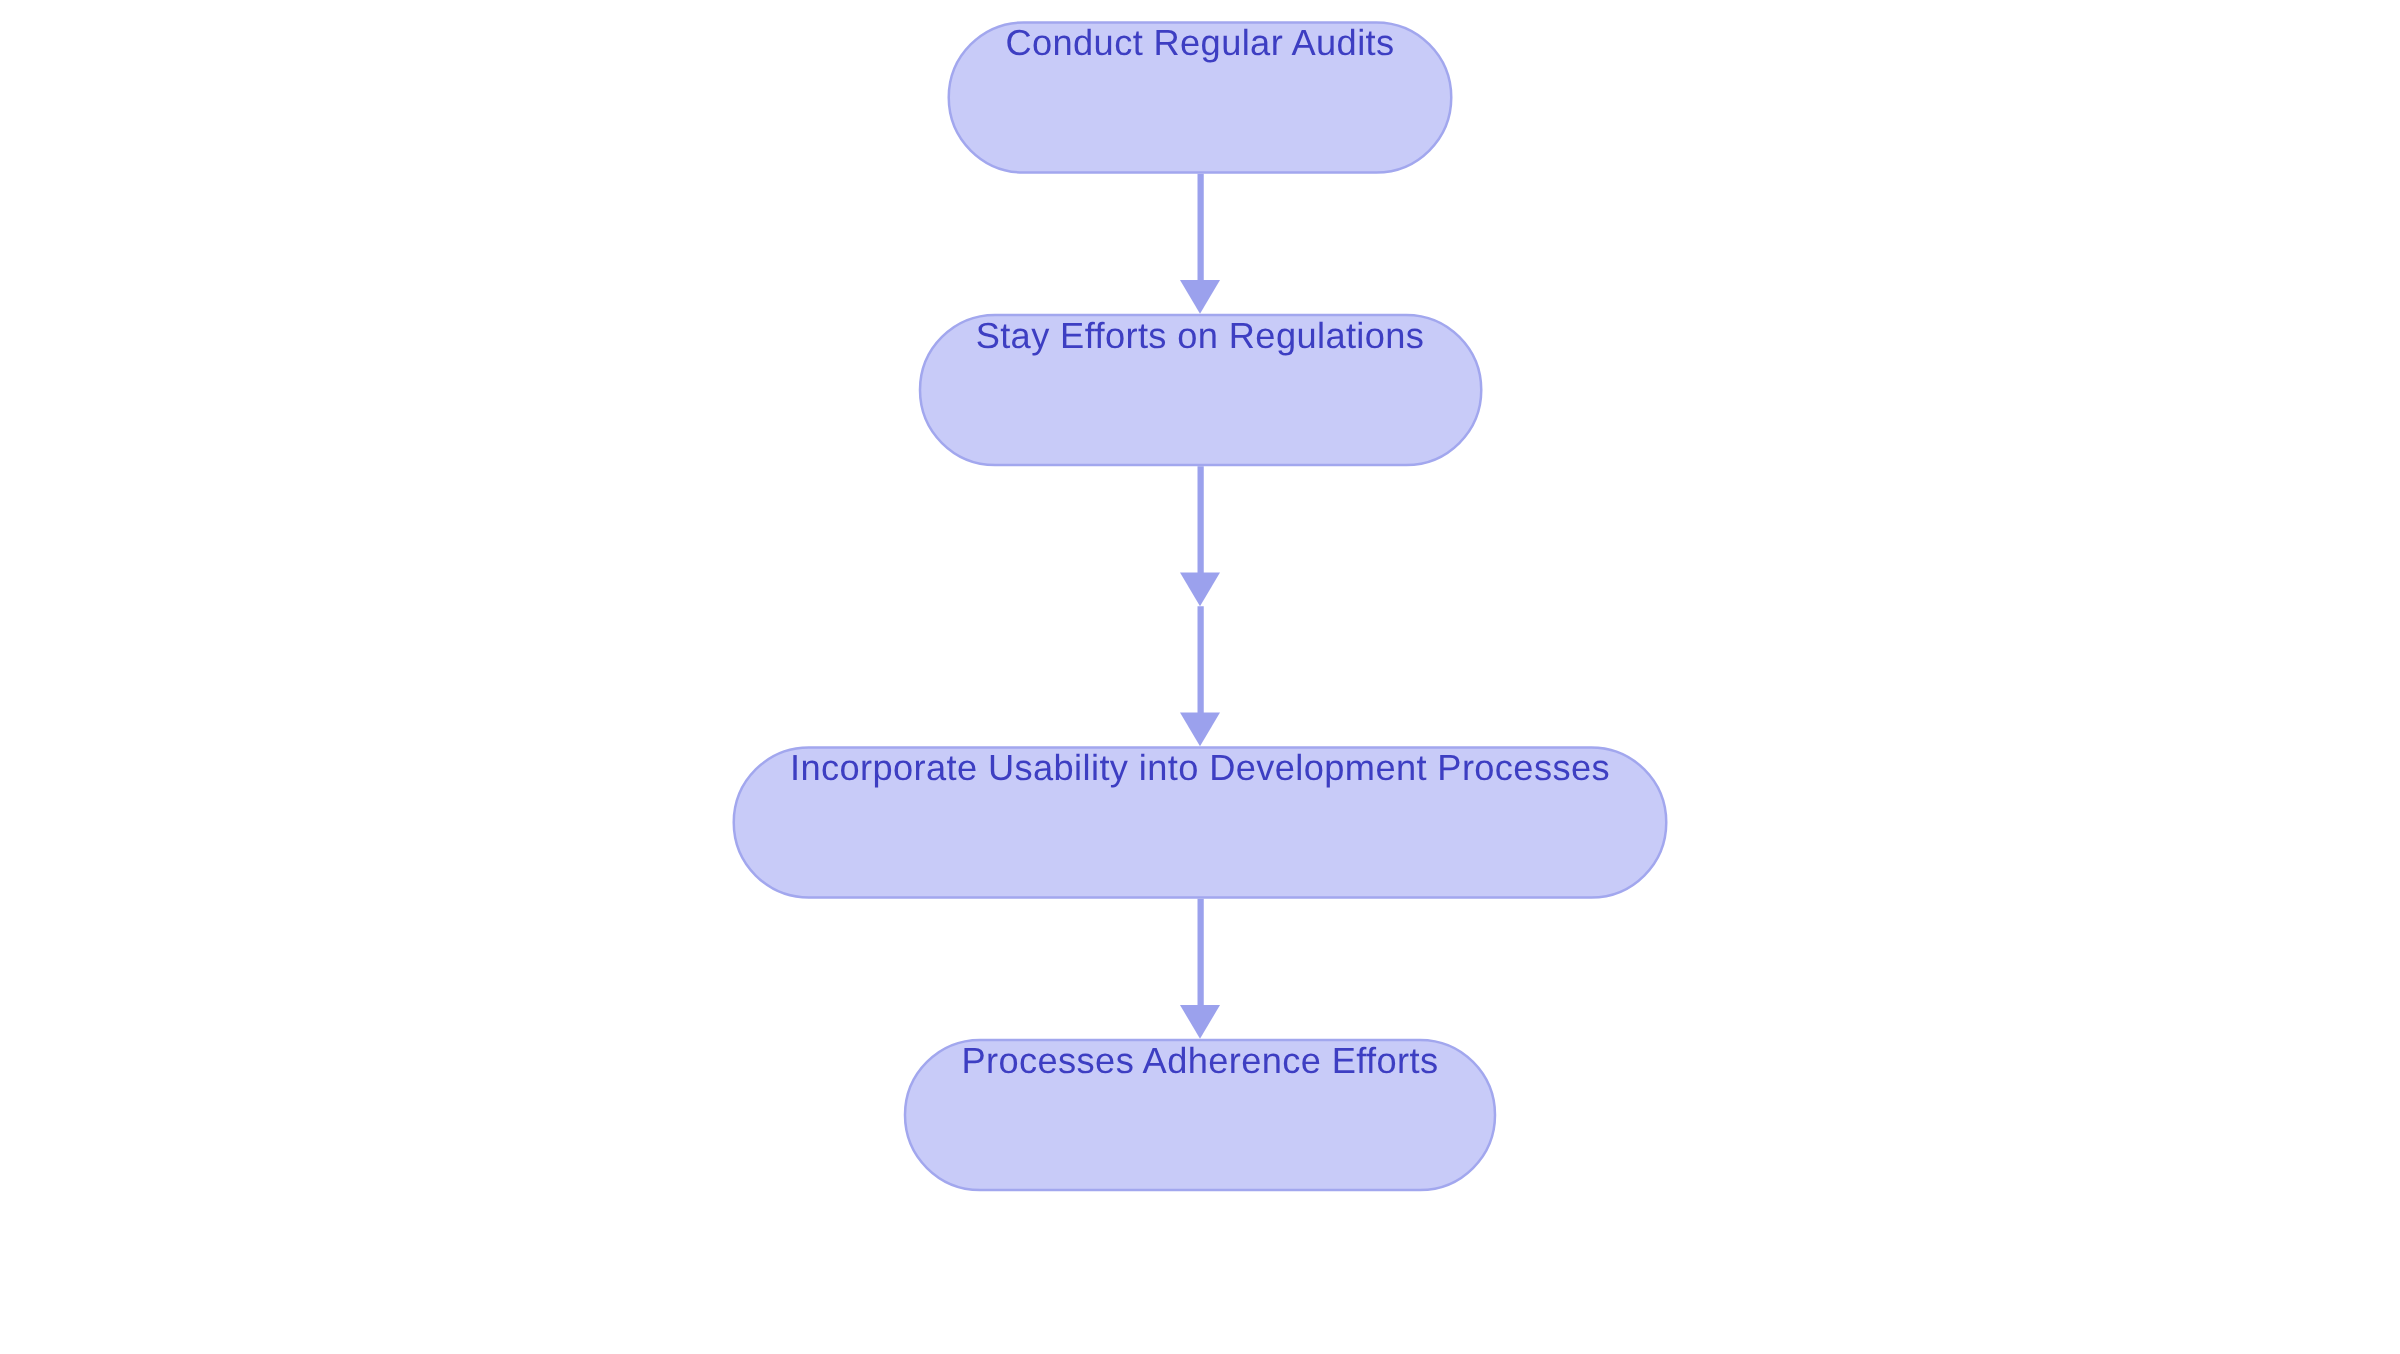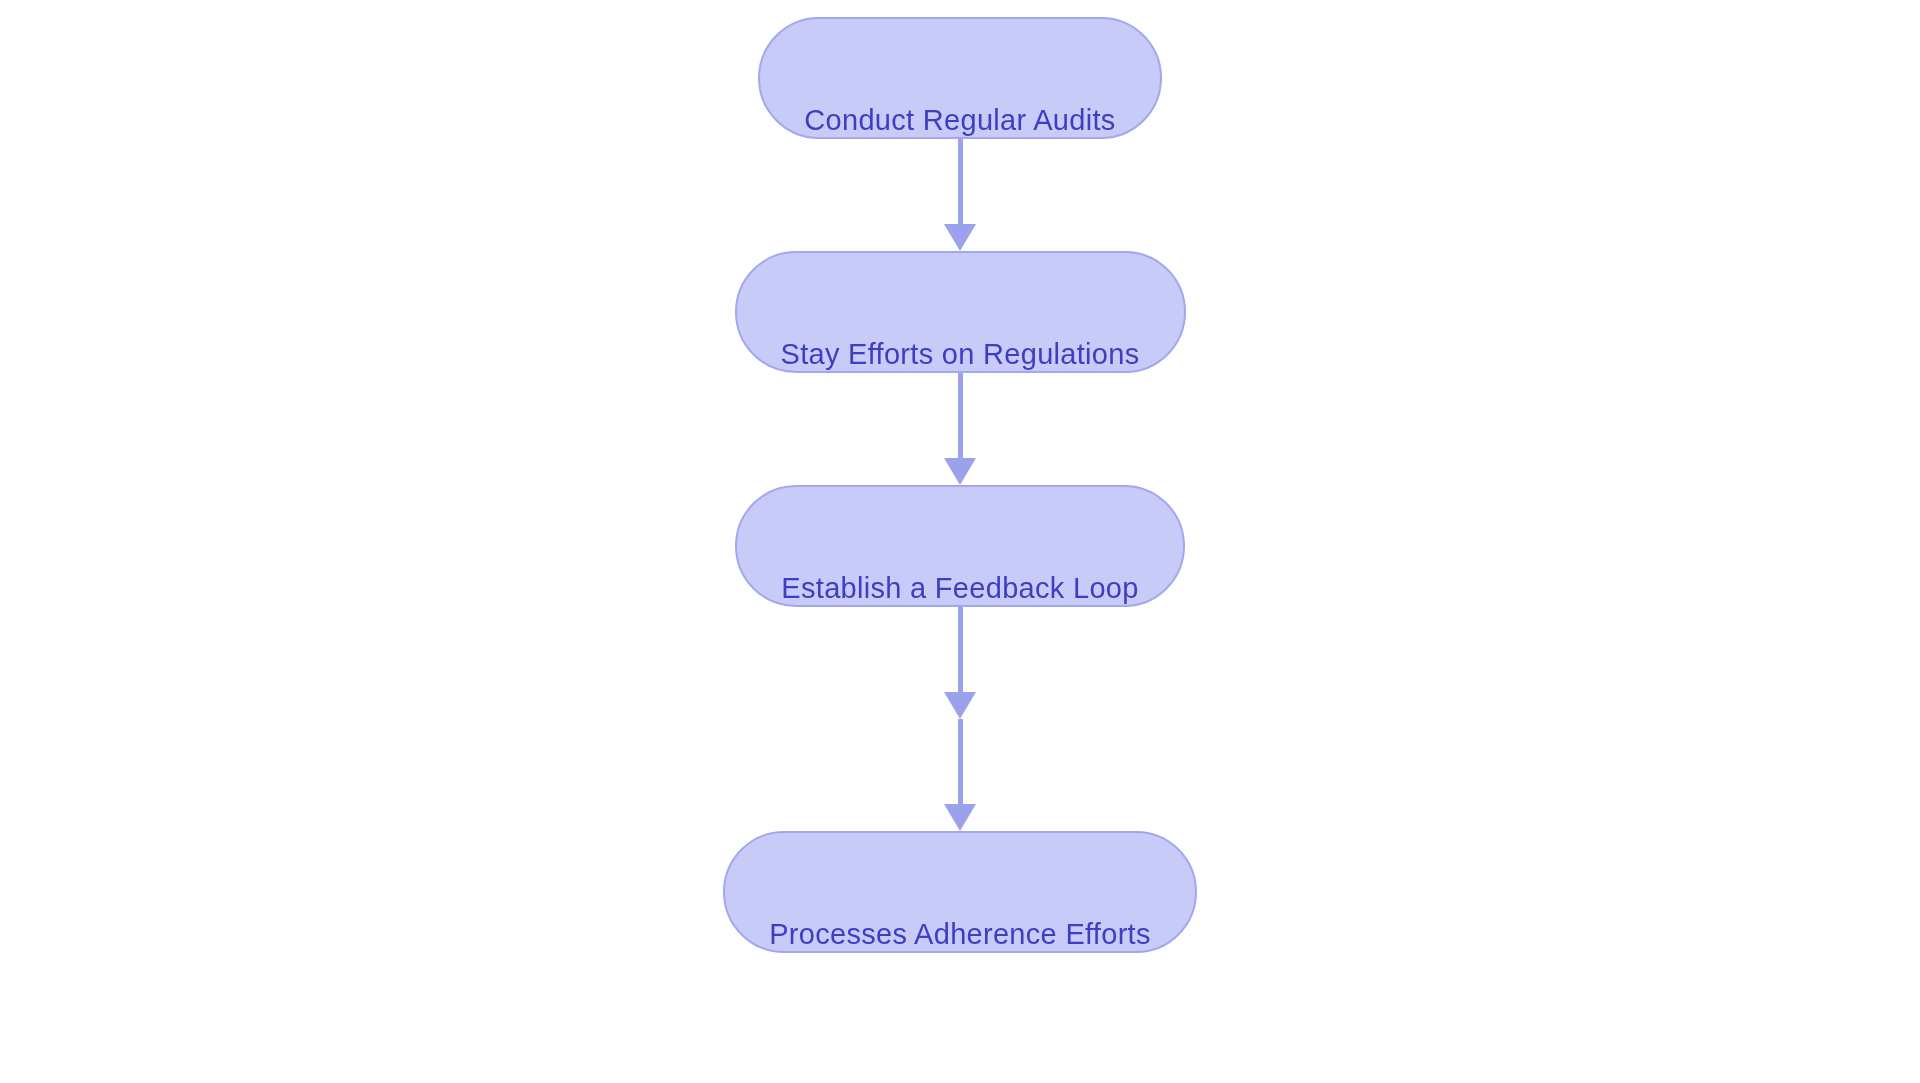--- a/index.html
+++ b/index.html
@@ -17,21 +17,21 @@
   }
 
   .node {
     height: 122px;
     min-height: 122px;
     padding: 0 44px;
     border-radius: 61px;
     background: #c8cbf8;
     border: 2px solid #a2a7ee;
     display: flex;
-    align-items: flex-end;
+    align-items: flex-start;
     justify-content: center;
     white-space: nowrap;
   }
 
   .node-label {
     font-size: 29px;
     color: #3d3ec2;
     letter-spacing: 0.3px;
   }
 
@@ -74,29 +74,29 @@
 
   <div class="node">
     <span class="node-label">Stay Efforts on Regulations</span>
   </div>
 
   <div class="edge">
     <div class="edge-line"></div>
     <div class="edge-head"></div>
   </div>
 
-  <div class="node">
-    <span class="node-label">Establish a Feedback Loop</span>
-  </div>
 
   <div class="edge">
     <div class="edge-line"></div>
     <div class="edge-head"></div>
   </div>
 
+  <div class="node">
+    <span class="node-label">Incorporate Usability into Development Processes</span>
+  </div>
 
   <div class="edge">
     <div class="edge-line"></div>
     <div class="edge-head"></div>
   </div>
 
   <div class="node">
     <span class="node-label">Processes Adherence Efforts</span>
   </div>
 

